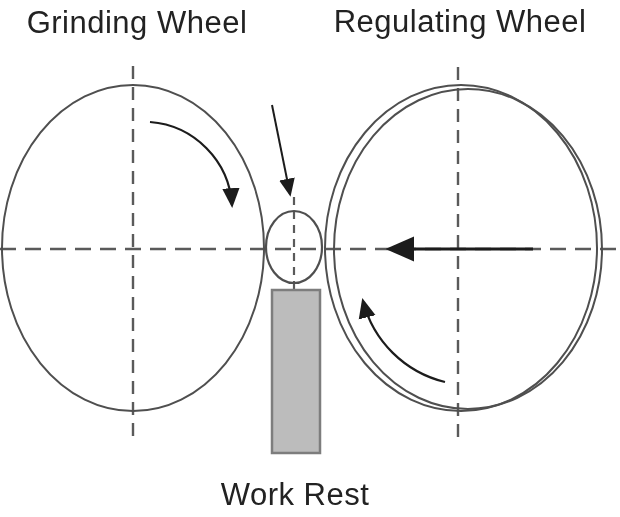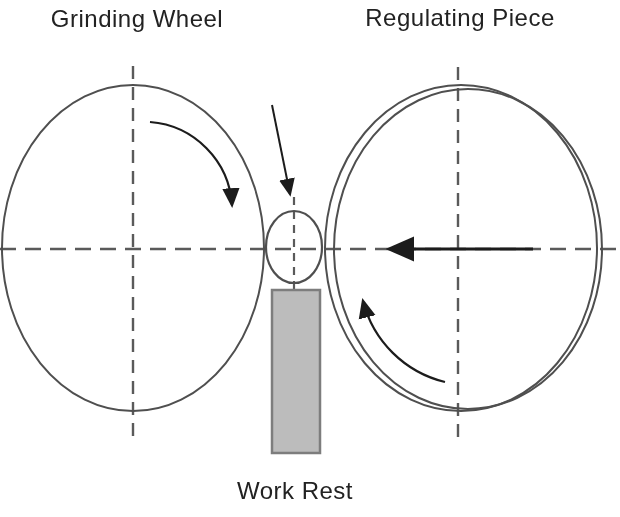--- a/index.html
+++ b/index.html
@@ -10,21 +10,21 @@
     background: #ffffff;
     overflow: hidden;
     font-family: "Liberation Sans", sans-serif;
   }
   #figure svg { position: absolute; left: 0; top: 0; }
   .label {
     position: absolute;
     transform: translateX(-50%);
     white-space: nowrap;
     color: #222222;
-    font-size: 24px;
+    font-size: 31px;
     font-weight: 400;
     letter-spacing: 0.5px;
   }
   .wheel-line   { fill: none; stroke: #4f4f4f; stroke-width: 2; }
   .wp-line      { fill: none; stroke: #4f4f4f; stroke-width: 2.2; }
   .dash-h       { stroke: #5a5a5a; stroke-width: 2.6; stroke-dasharray: 16 9; fill: none; }
   .dash-v       { stroke: #5a5a5a; stroke-width: 2.4; stroke-dasharray: 13 8; fill: none; }
   .dash-mark    { stroke: #5a5a5a; stroke-width: 2.2; stroke-dasharray: 8 6; fill: none; }
   .arrow-arc    { fill: none; stroke: #1c1c1c; stroke-width: 2.2; }
   .arrow-line   { fill: none; stroke: #1c1c1c; stroke-width: 3.2; }
@@ -61,17 +61,17 @@
 
     <path class="arrow-arc" d="M 445 382 A 112 112 0 0 1 363 301" marker-end="url(#ah)"></path>
 
     <line class="leader" x1="272" y1="105" x2="290" y2="194" marker-end="url(#ah)"></line>
 
     <line class="arrow-line" x1="533" y1="249" x2="390" y2="249" marker-end="url(#ah)"></line>
   </svg>
 
   <div class="label" style="left:137px; top:5px;">Grinding Wheel</div>
 
-  <div class="label" style="left:460px; top:4px;">Regulating Piece</div>
+  <div class="label" style="left:460px; top:4px;">Regulating Wheel</div>
 
 
   <div class="label" style="left:295px; top:477px;">Work Rest</div>
 </div>
 
 </body></html>

